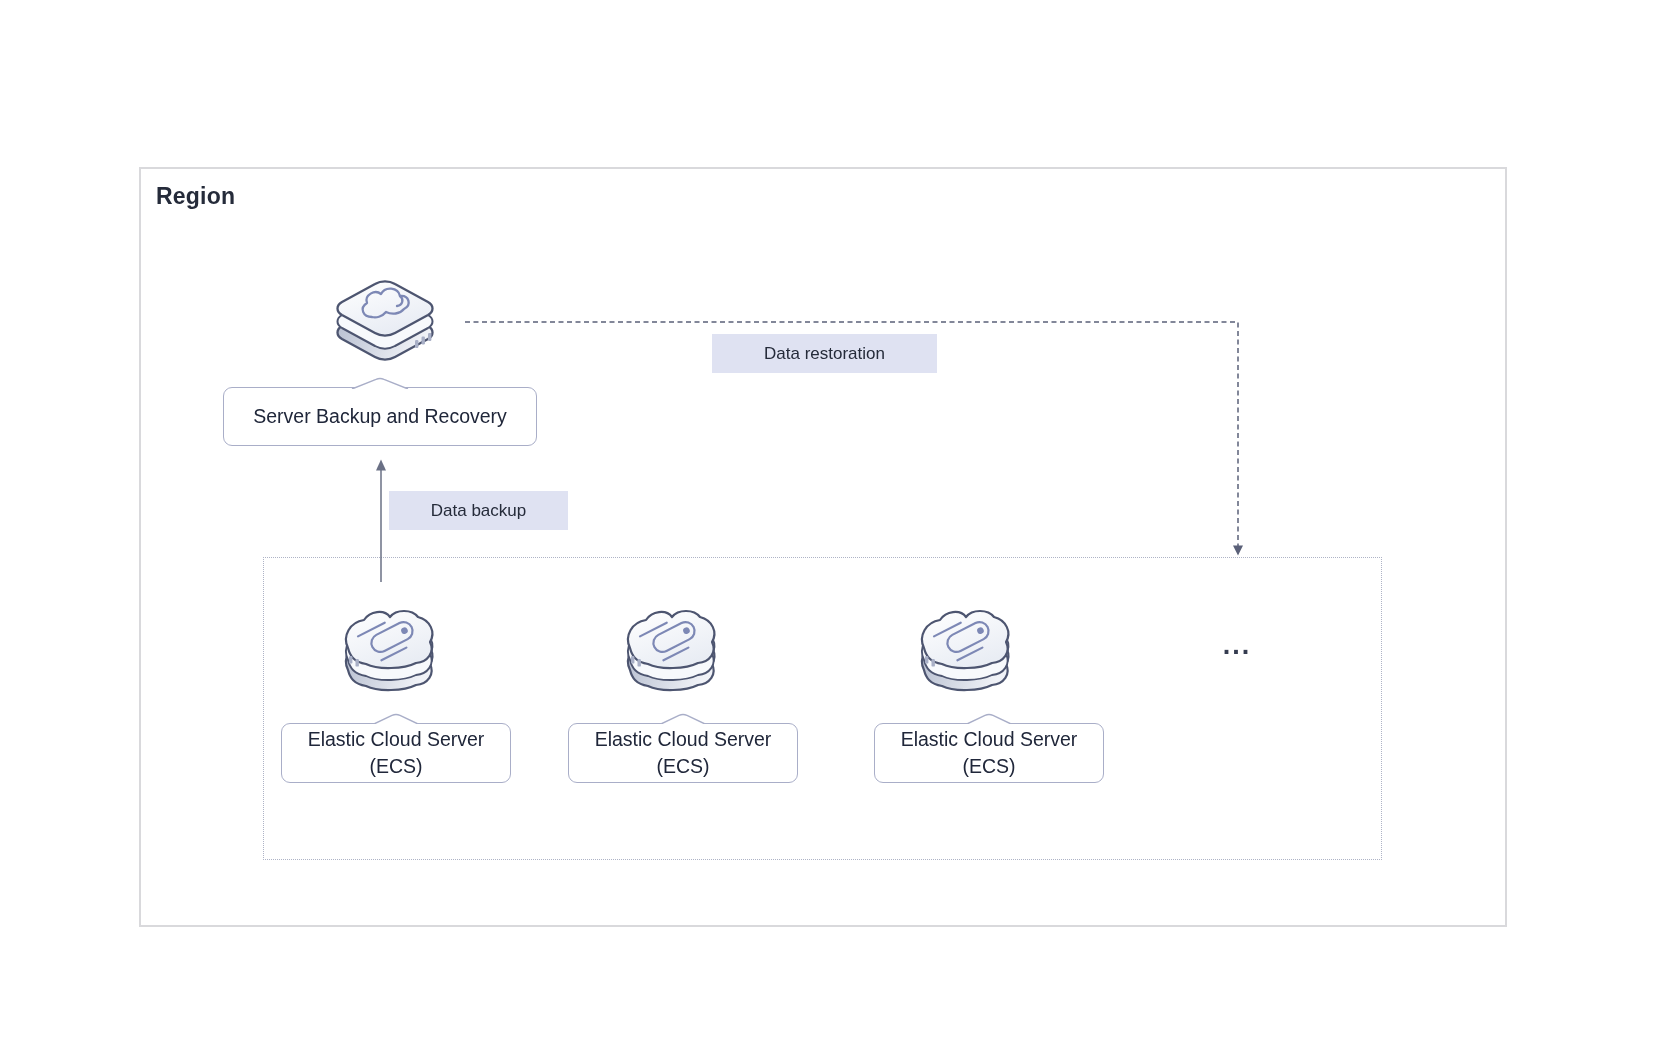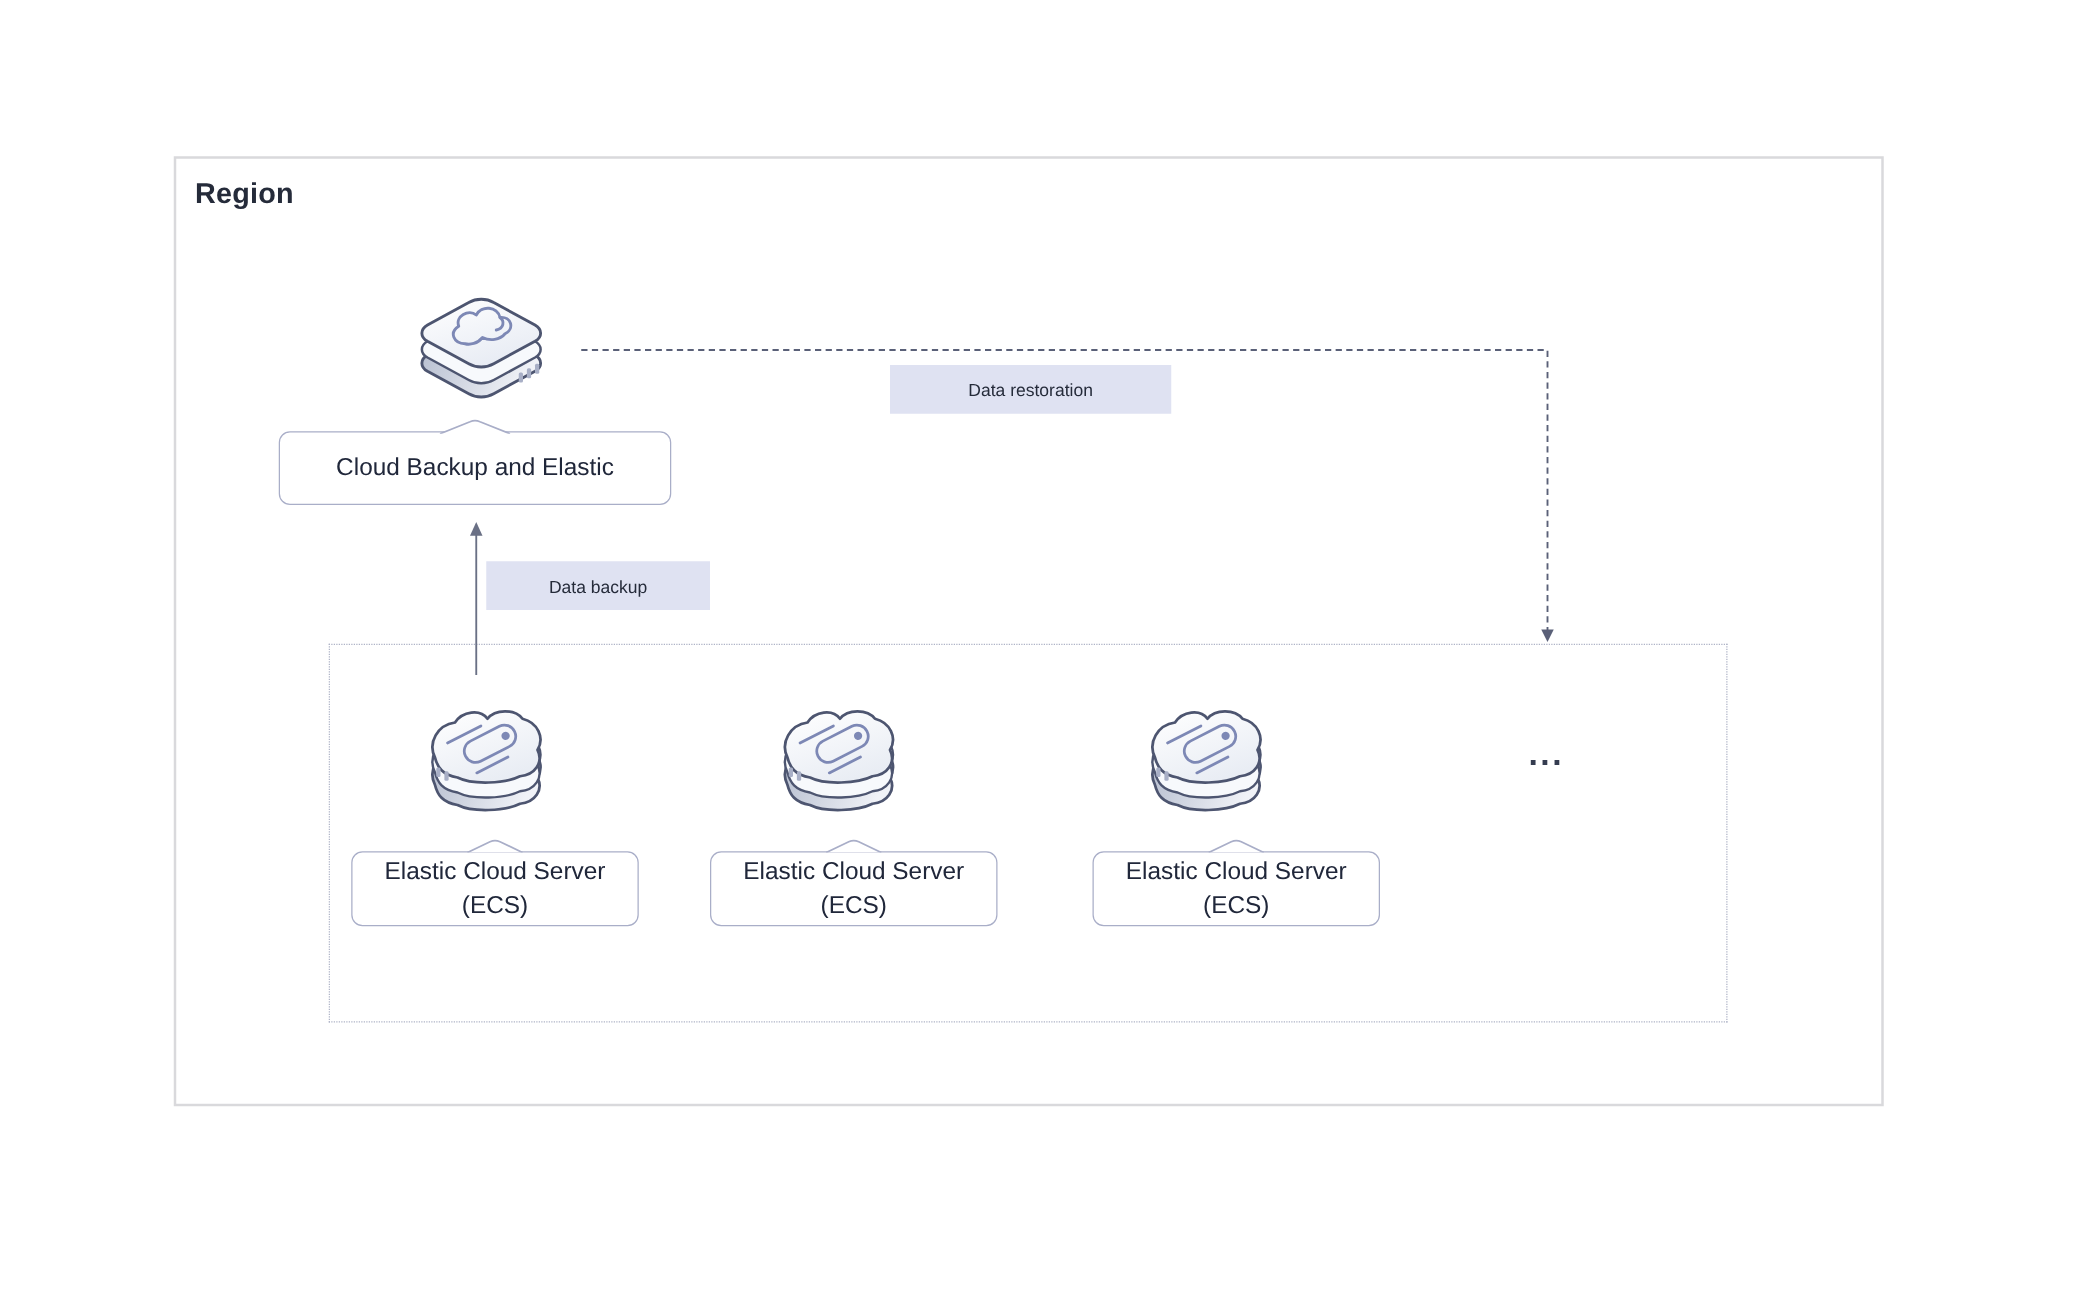--- a/index.html
+++ b/index.html
@@ -3,21 +3,21 @@
 <meta charset="utf-8">
 <style>
   * { margin: 0; padding: 0; box-sizing: border-box; }
   html, body {
     width: 1680px; height: 1040px;
     background: #ffffff;
     font-family: "Liberation Sans", "DejaVu Sans", sans-serif;
     overflow: hidden;
     position: relative;
   }
-  .canvas { position: absolute; inset: 0; }
+  .canvas { position: absolute; inset: 0; margin-top: 42px; }
 
   
   .region-box {
     position: absolute;
     left: 139px; top: 125px;
     width: 1368px; height: 760px;
     border: 2px solid #d9d9dc;
     background: #ffffff;
   }
   .region-title {
@@ -44,21 +44,21 @@
     width: 1680px; height: 1040px;
     pointer-events: none;
     z-index: 3;
   }
 
   
   .flow-label {
     position: absolute;
     background: #dfe2f2;
     color: #252b3a;
-    font-size: 14px;
+    font-size: 17px;
     display: flex; align-items: center; justify-content: center;
     z-index: 4;
   }
   .flow-label.restoration { left: 712px; top: 292px; width: 225px; height: 39px; }
   .flow-label.backup      { left: 389px; top: 449px; width: 179px; height: 39px; }
 
   
   .icon-wrap { position: absolute; z-index: 2; }
   .cbr-icon-wrap { left: 329px; top: 226px; width: 112px; height: 104px; }
   .ecs-icon-wrap { width: 104px; height: 96px; }
@@ -157,21 +157,21 @@
         <rect x="92.5" y="68.5" width="3.4" height="8" rx="1.2"></rect>
         <rect x="99" y="65" width="3.4" height="8" rx="1.2"></rect>
       </g>
     </svg>
   </div>
 
   <div class="tooltip cbr-tooltip">
     <svg class="notch" width="58" height="13" viewBox="0 0 58 13">
       <path d="M1,13 L25,3.4 Q29,1.6 33,3.4 L57,13" fill="#ffffff" stroke="#a9aec8" stroke-width="1.4"></path>
     </svg>
-    <div>Cloud Backup and Elastic</div>
+    <div>Server Backup and Recovery</div>
   </div>
 
   <div class="icon-wrap ecs-icon-wrap ecs-icon-1">
     <svg width="104" height="96" viewBox="0 0 104 92">
       <defs>
         <linearGradient id="gEcsBase" x1="0" y1="0" x2="1" y2="0.25">
           <stop offset="0" stop-color="#b3bbcd"></stop>
             <stop offset="1" stop-color="#f0f2f7"></stop>
         </linearGradient>
         <linearGradient id="gEcsTop" x1="0" y1="0" x2="0.5" y2="1">

